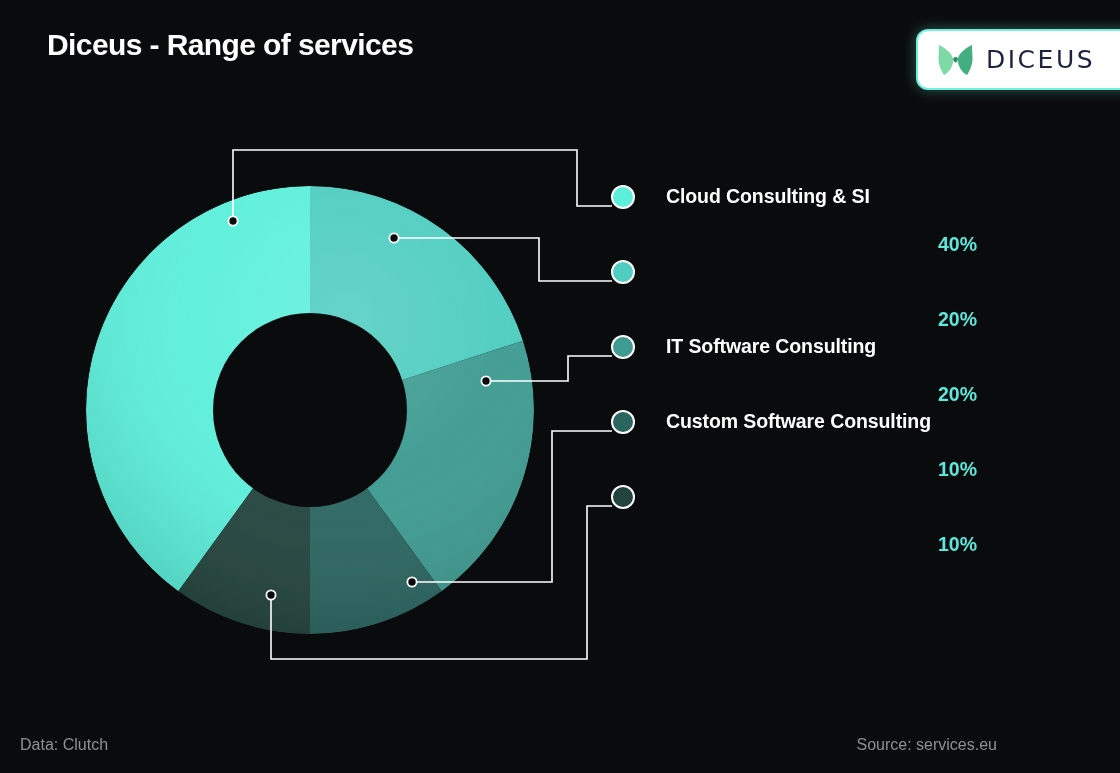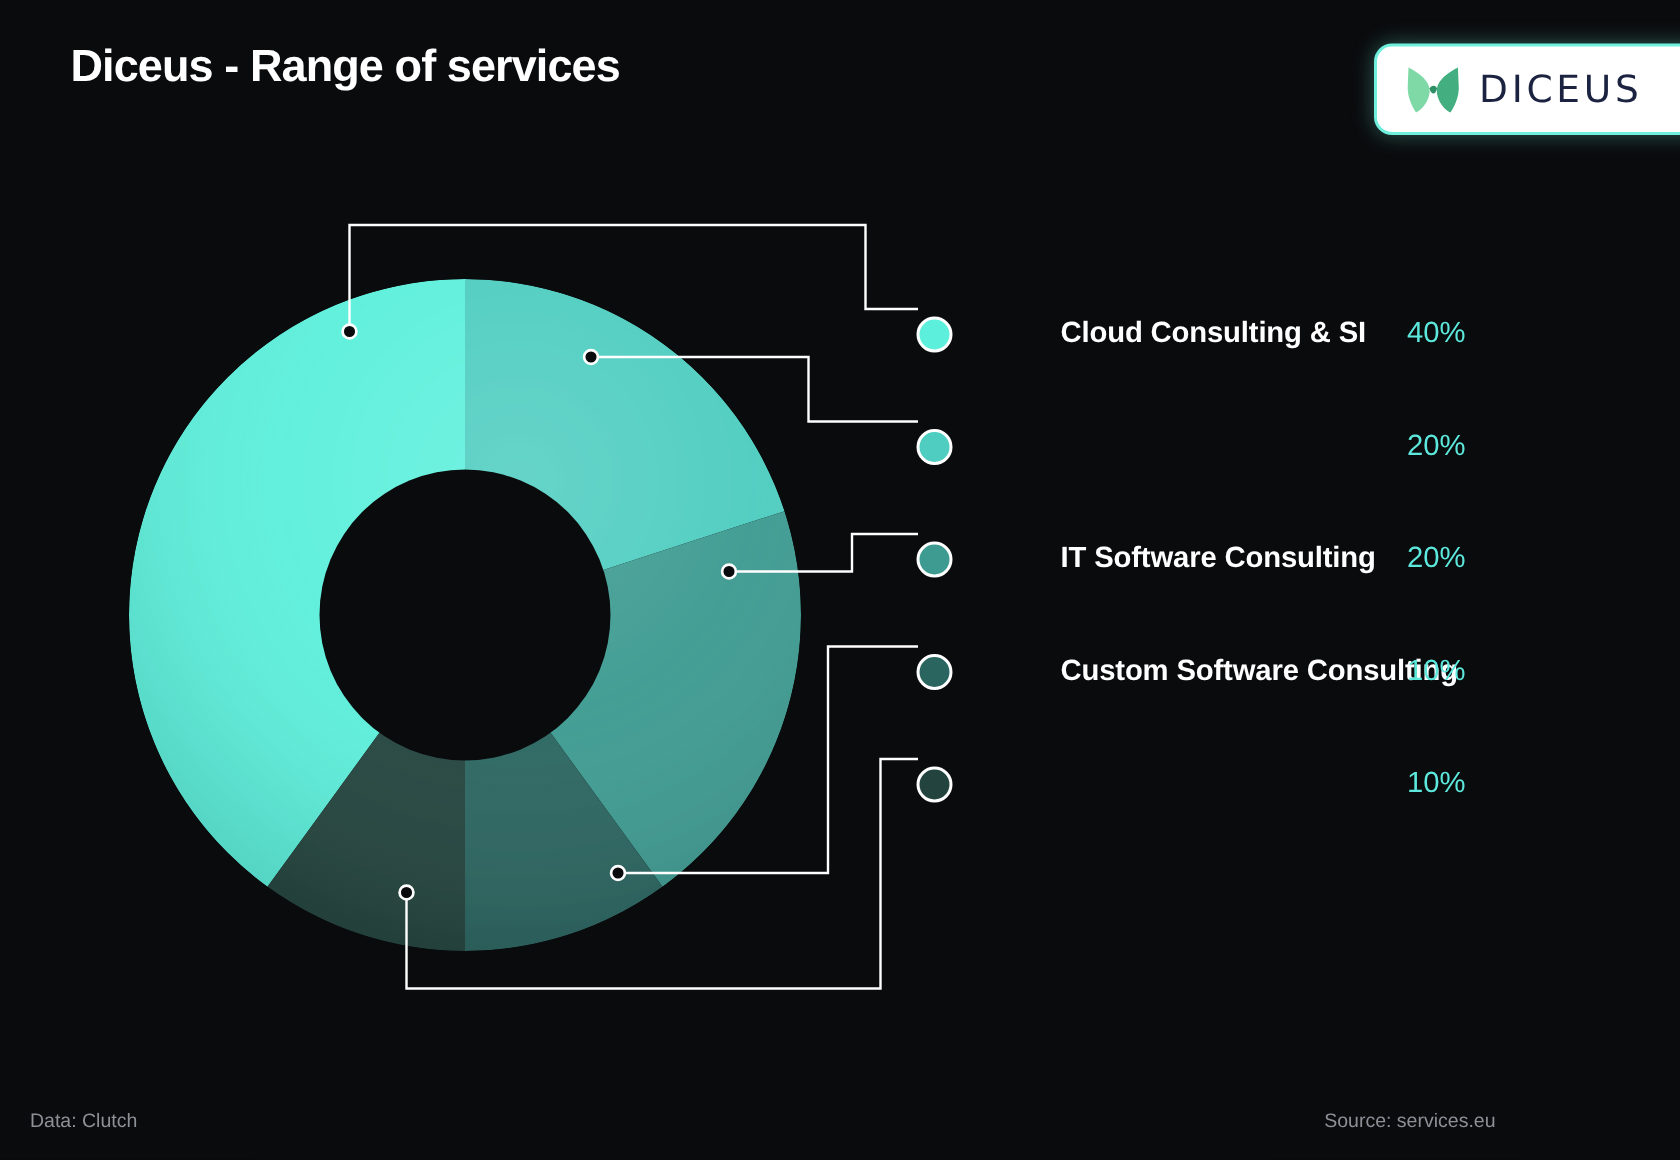--- a/index.html
+++ b/index.html
@@ -91,22 +91,20 @@
   #legend {
     position: absolute;
     left: 606px;
     top: 185px;
     width: 470px;
   }
   .legend-row {
     position: relative;
     height: 75px;
     display: flex;
-    align-items: center;
-    gap: 41px;
   }
   .legend-swatch {
     width: 24px;
     height: 24px;
     border-radius: 50%;
     border: 2px solid #ffffff;
     box-sizing: border-box;
     flex: 0 0 auto;
     margin-left: 5px;
   }
@@ -115,31 +113,32 @@
     font-weight: bold;
     color: #ffffff;
     margin-left: 31px;
     white-space: nowrap;
     letter-spacing: -0.1px;
   }
   .legend-value {
     position: absolute;
     right: 99px;
     font-size: 19.5px;
-    font-weight: normal;
+    font-weight: bold;
     color: #5ce8dc;
     white-space: nowrap;
     text-align: right;
+    margin-top: 48px;
   }
 
   
   .footer-note {
     position: absolute;
     bottom: 19px;
-    font-size: 13px;
+    font-size: 16px;
     color: #8c9196;
     white-space: nowrap;
   }
   #footer-data { left: 20px; }
   #footer-source { right: 19px; }
 </style>
 </head>
 <body>
 
 <div class="stage">

